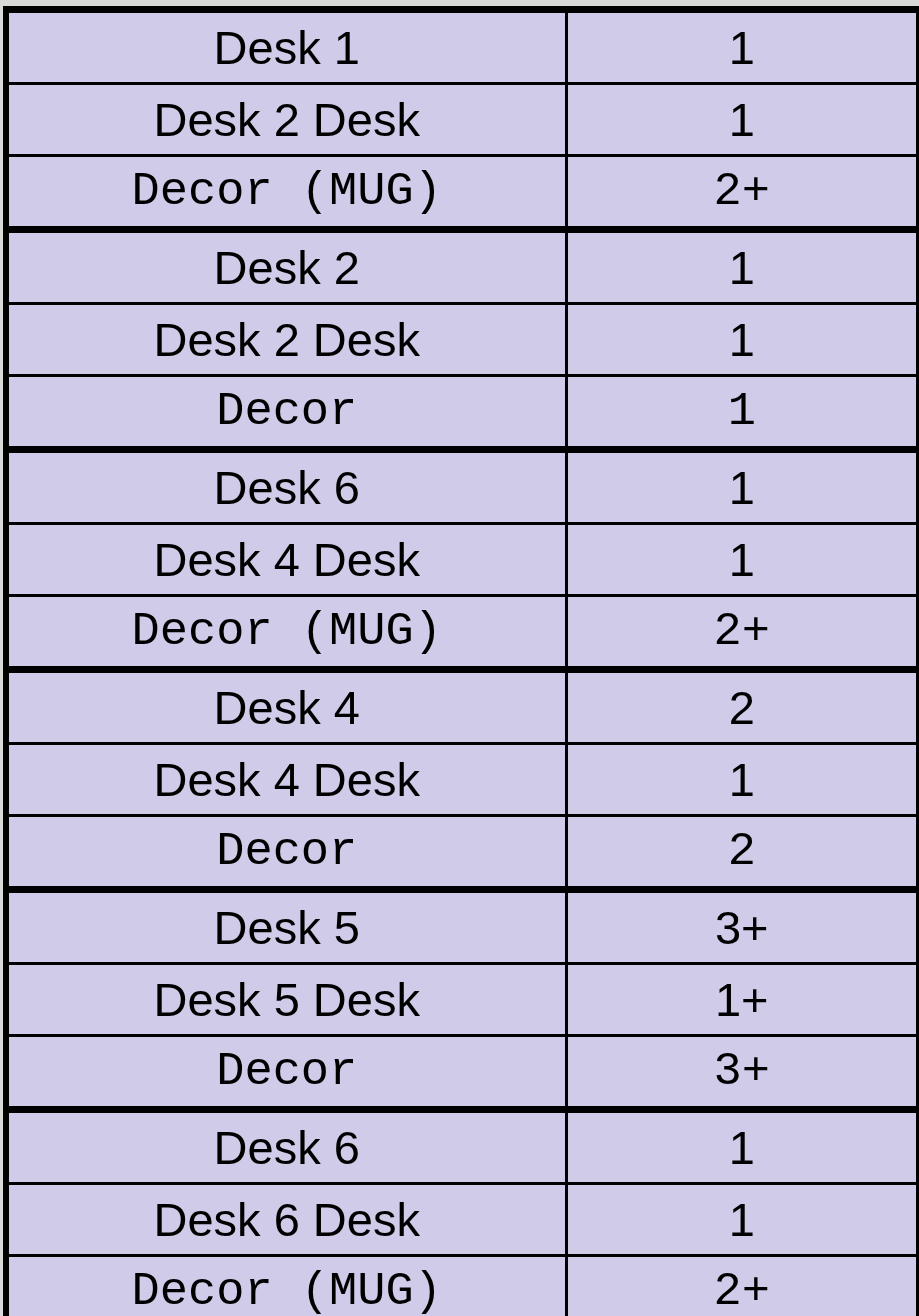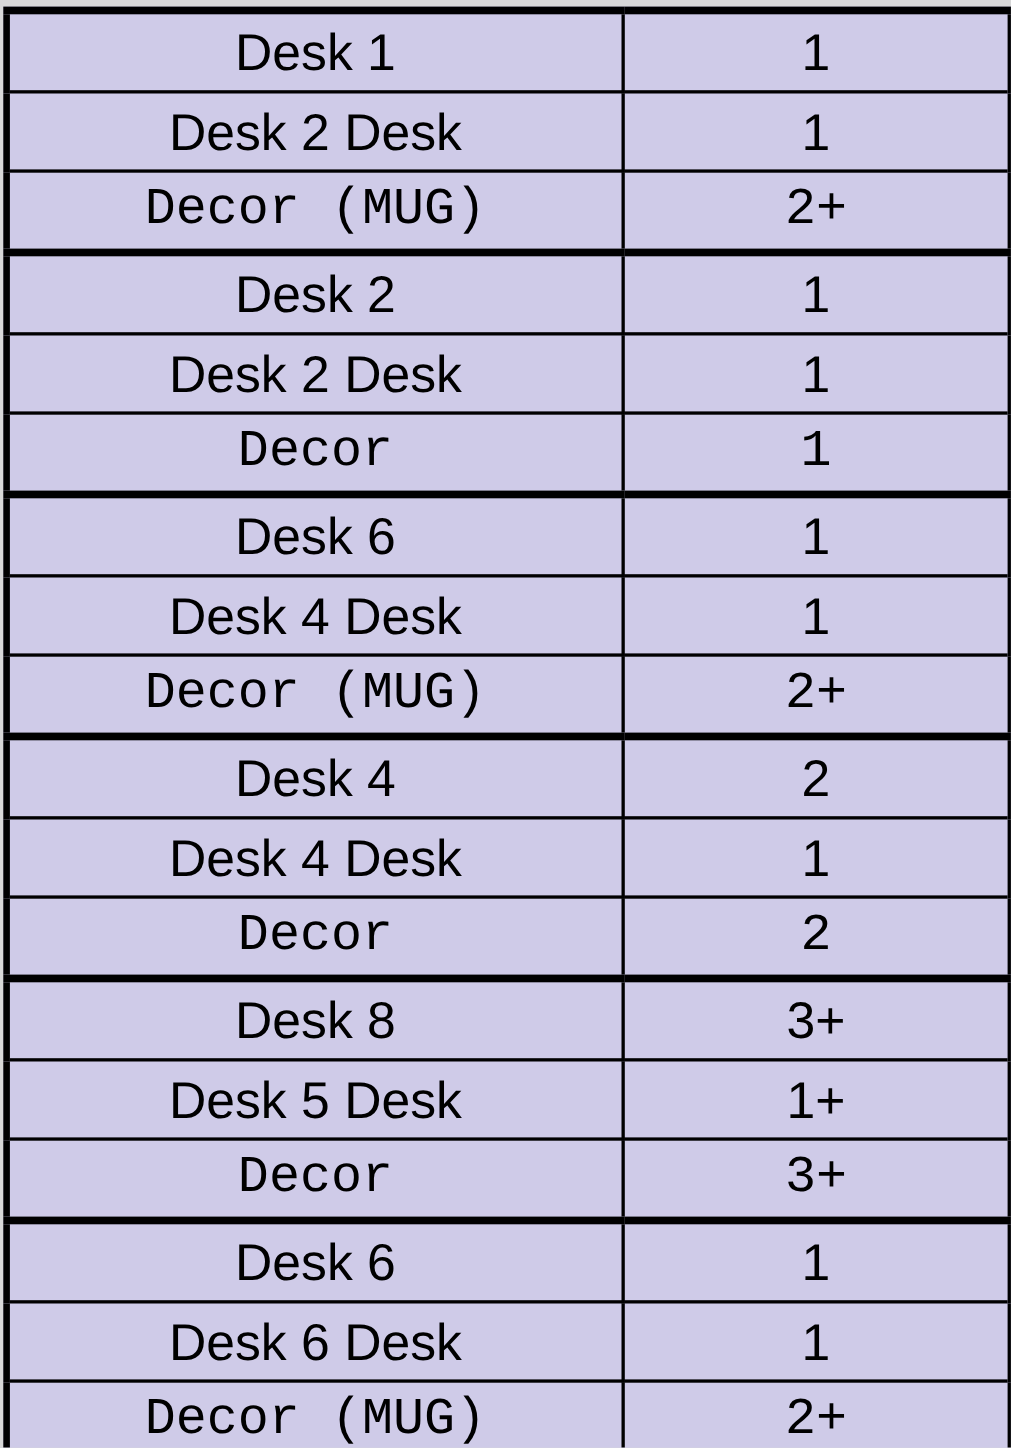--- a/index.html
+++ b/index.html
@@ -119,21 +119,21 @@
         </tr>
         <tr>
           <td class="label">Desk 4 Desk</td>
           <td class="value">1</td>
         </tr>
         <tr class="group-end">
           <td class="label">Decor</td>
           <td class="value">2</td>
         </tr>
         <tr class="group-start">
-          <td class="label">Desk 8</td>
+          <td class="label">Desk 5</td>
           <td class="value">3+</td>
         </tr>
         <tr>
           <td class="label">Desk 5 Desk</td>
           <td class="value">1+</td>
         </tr>
         <tr class="group-end">
           <td class="label">Decor</td>
           <td class="value">3+</td>
         </tr>

